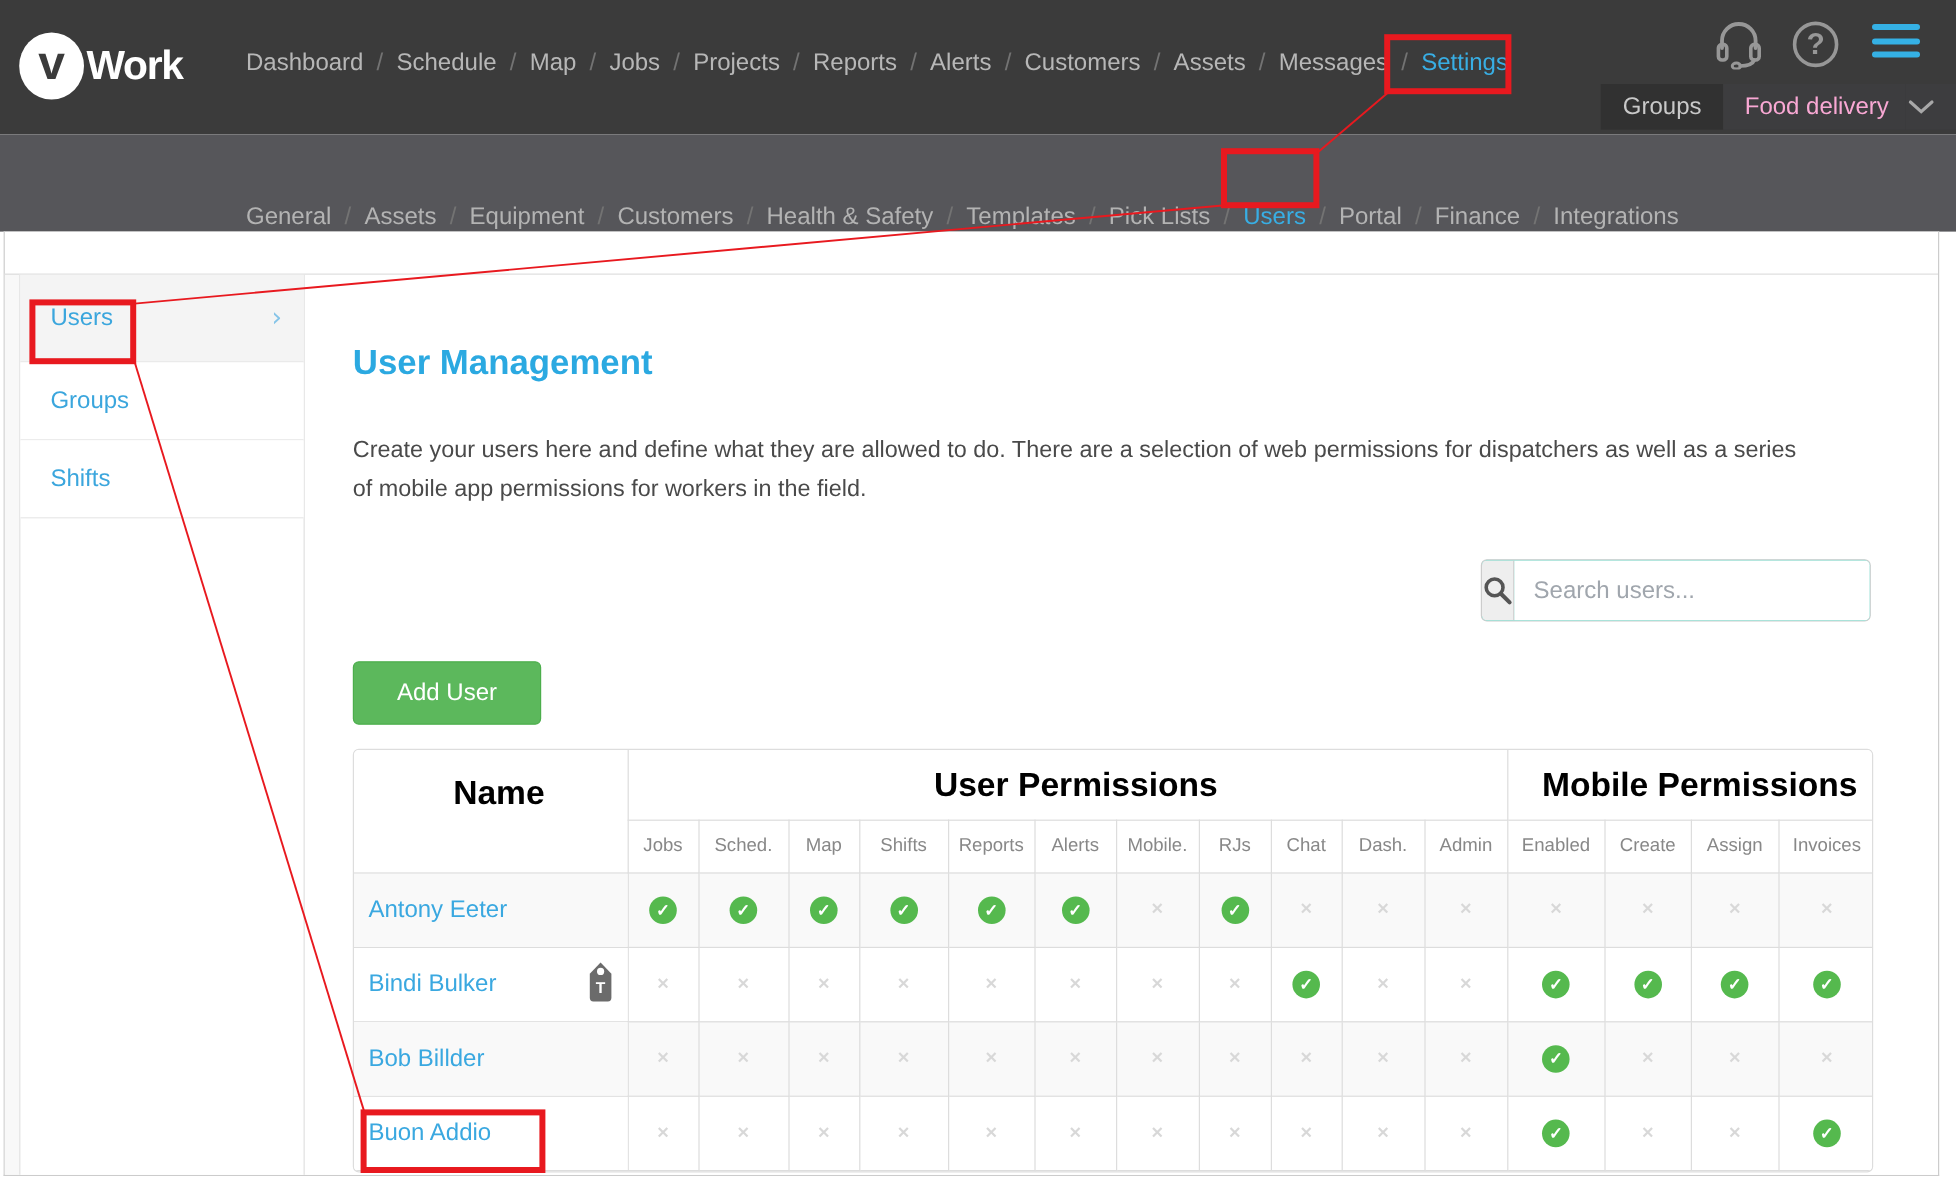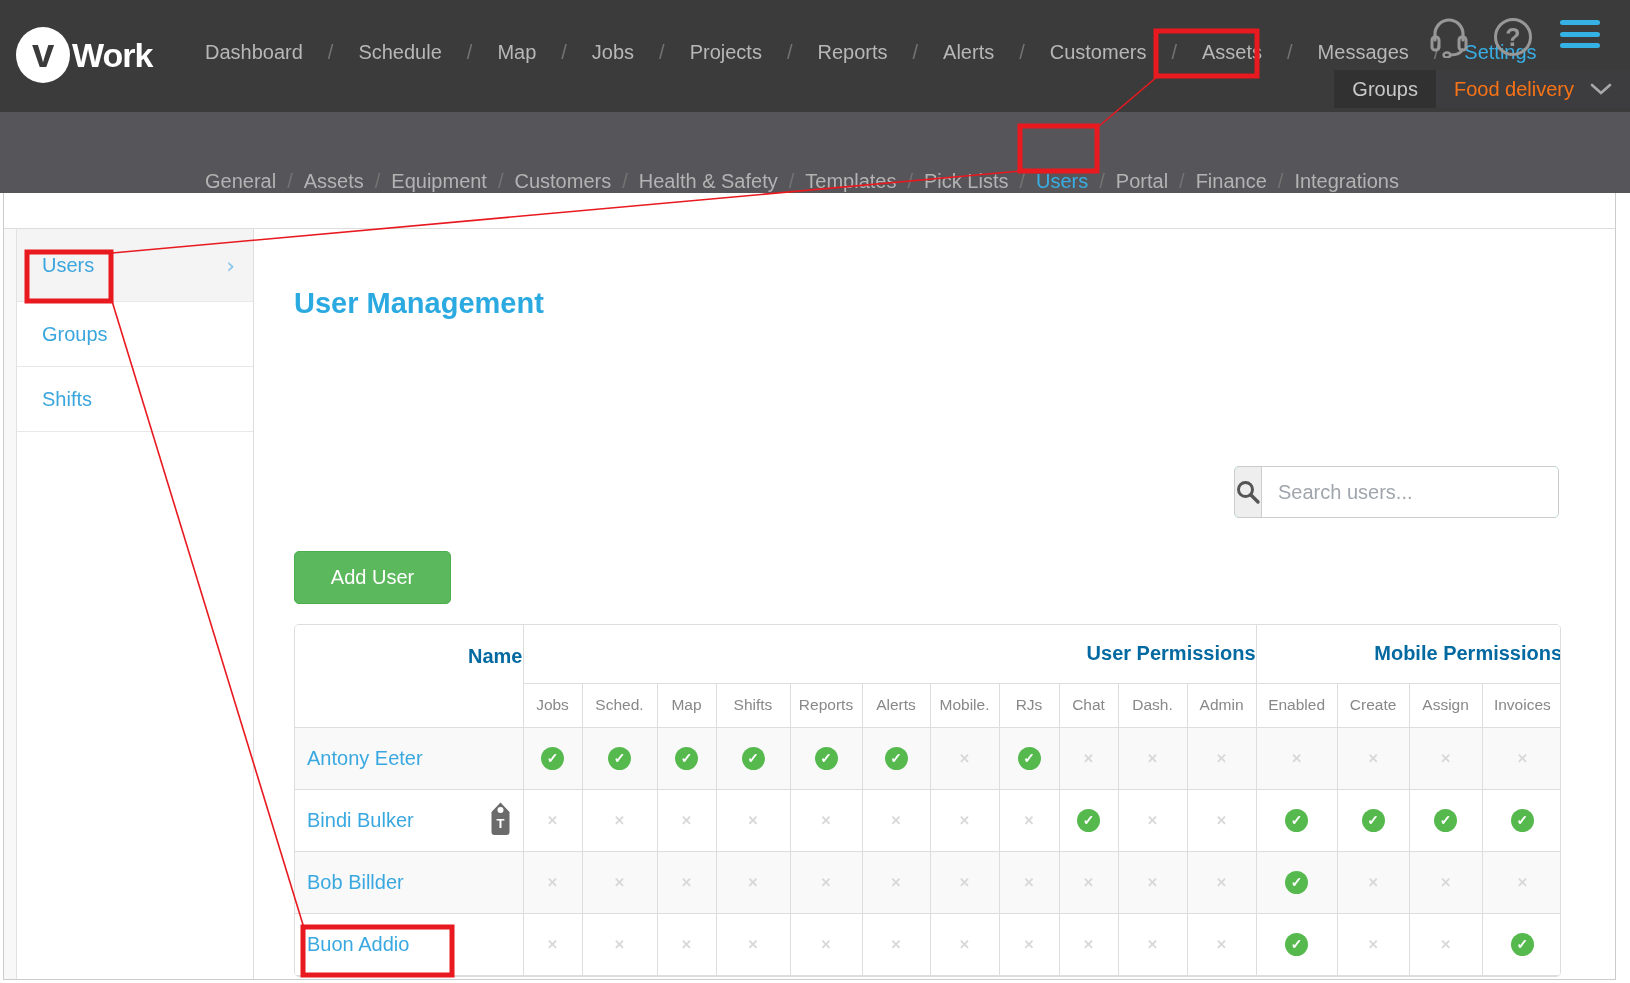--- a/index.html
+++ b/index.html
@@ -6,34 +6,34 @@
   html,body { width:1630px; height:983px; overflow:hidden; }
   body { position:relative; background:#fff; font-family:"Liberation Sans", sans-serif; }
 
   
   .header { position:absolute; left:0; top:0; width:1630px; height:112px; background:#3b3b3b; }
   .logo { position:absolute; left:16px; top:24px; height:62px; display:flex; align-items:center; cursor:pointer; }
   .logo-circle { width:54px; height:56px; background:#fff; border-radius:50%; display:flex; align-items:center; justify-content:center; }
   .logo-v { color:#3b3b3b; font-size:40px; font-weight:bold; line-height:1; margin-top:-4px; }
   .logo-rest { color:#fff; font-size:34px; font-weight:bold; letter-spacing:-1px; margin-left:2px; }
 
-  .top-nav { position:absolute; left:205px; top:0; height:104px; display:flex; align-items:center; gap:25px;justify-content:flex-end; }
+  .top-nav { position:absolute; left:205px; top:0; height:104px; display:flex; align-items:center; gap:11px;justify-content:flex-end; }
   .top-nav .item { color:#b7b7b7; font-size:20px; cursor:pointer; white-space:nowrap; }
   .top-nav .item.active { color:#38aee4; }
   .nav-sep { color:#737373; font-size:20px; }
 
   .hdr-icon { position:absolute; cursor:pointer; }
   .icon-headset { left:1428px; top:14px; }
   .icon-help { left:1494px; top:18px; width:38px; height:38px; border:3px solid #979797; border-radius:50%; color:#979797; font-size:25px; font-weight:bold; display:flex; align-items:center; justify-content:center; }
   .icon-burger { left:1560px; top:20px; width:40px; height:28px; display:flex; flex-direction:column; justify-content:space-between; }
   .icon-burger span { display:block; height:5px; background:#35b1e5; border-radius:3px; }
 
   .account-bar { position:absolute; right:0; top:70px; height:38px; display:flex; align-items:stretch; }
   .acct-groups { background:#313131; color:#c9c9c9; font-size:20px; display:flex; align-items:center; padding:0 18px; cursor:pointer; }
-  .acct-value { background:#3d3d3f; color:#f97316; font-size:20px; display:flex; align-items:center; padding:0 14px 0 18px; cursor:pointer;justify-content:flex-end; }
+  .acct-value { background:#3d3d3f; color:#f9a8d4; font-size:20px; display:flex; align-items:center; padding:0 14px 0 18px; cursor:pointer;justify-content:flex-end; }
   .acct-chevron { display:flex; align-items:center; padding-right:16px; background:#3d3d3f; cursor:pointer; }
 
   
   .subnav { position:absolute; left:0; top:112px; width:1630px; height:81px; background:#56565a; }
   .subnav-inner { position:absolute; left:205px; top:0; height:81px; display:flex; align-items:flex-end; gap:11px; }
   .subnav .item { color:#b3b3b3; font-size:20px; cursor:pointer; white-space:nowrap; }
   .subnav .item.active { color:#38aee4; }
 
   
   .frame { position:absolute; left:3px; top:193px; width:1613px; height:787px; background:#fff; border-left:1px solid #ccc; border-right:1px solid #ccc; border-bottom:1px solid #ccc; }
@@ -53,21 +53,21 @@
   .search-addon { width:58px; background:#eee; border-right:1px solid #ccc; display:flex; align-items:center; justify-content:center; }
   .search-input { flex:1; border:none; outline:none; font-size:20px; padding:0 16px; color:#444; font-family:"Liberation Sans", sans-serif; }
   .search-input::placeholder { color:#a0a6ad; }
 
   .btn-add { position:absolute; left:40px; top:322px; width:157px; height:53px; background:#5cb85c; border:1px solid #4cae4c; border-radius:5px; color:#fff; font-size:20px; font-family:"Liberation Sans", sans-serif; cursor:pointer; }
 
   .table-wrap { position:absolute; left:40px; top:395px; width:1267px; border:1px solid #ddd; border-radius:5px; overflow:hidden; background:#fff; }
   table.users { border-collapse:collapse; width:100%; table-layout:fixed; }
   table.users th, table.users td { border-right:1px solid #ddd; border-bottom:1px solid #ddd; }
   table.users th:last-child, table.users td:last-child { border-right:none; }
-  tr.grp-row th { height:58px; font-size:20px; color:#0369a1; text-align:right; padding-left:14px; font-weight:bold; background:#fff; }
+  tr.grp-row th { height:58px; font-size:28px; color:#000000; text-align:center; padding-left:14px; font-weight:bold; background:#fff; }
   th.name-h { vertical-align:top; padding-top:20px; }
   tr.col-row th { height:44px; font-size:15.5px; color:#888; font-weight:normal; text-align:center; background:#fff; border-bottom:1px solid #ddd; }
   tbody td { height:62px; text-align:center; }
   tbody tr:nth-child(odd) td { background:#f9f9f9; }
   tbody tr:nth-child(even) td { background:#fff; }
   td.name-c { text-align:left; padding-left:12px; position:relative; }
   td.name-c a { color:#3aa8e0; font-size:20px; text-decoration:none; cursor:pointer; }
   .tag-wrap { position:absolute; right:10px; top:50%; transform:translateY(-50%); }
   .chk { display:inline-flex; width:23px; height:23px; border-radius:50%; background:#55b94e; color:#fff; font-size:14px; font-weight:bold; align-items:center; justify-content:center; }
   .crs { color:#d8d8d8; font-size:13px; font-weight:bold; }
@@ -179,20 +179,21 @@
         <div class="side-item">
           <span class="lbl">Groups</span>
         </div>
         <div class="side-item">
           <span class="lbl">Shifts</span>
         </div>
       </div>
 
     <div class="main-area">
       <h1 class="page-title">User Management</h1>
+      <p class="page-desc">Create your users here and define what they are allowed to do. There are a selection of web permissions for dispatchers as well as a series of mobile app permissions for workers in the field.</p>
 
       <div class="search-group">
         <div class="search-addon">
           <svg width="26" height="26" viewBox="0 0 26 26">
             <circle cx="10.5" cy="10.5" r="7" fill="none" stroke="#555" stroke-width="3"></circle>
             <line x1="16" y1="16" x2="23" y2="23" stroke="#555" stroke-width="3.4" stroke-linecap="round"></line>
           </svg>
         </div>
         <input class="search-input" type="text" placeholder="Search users..." style="">
       </div>

